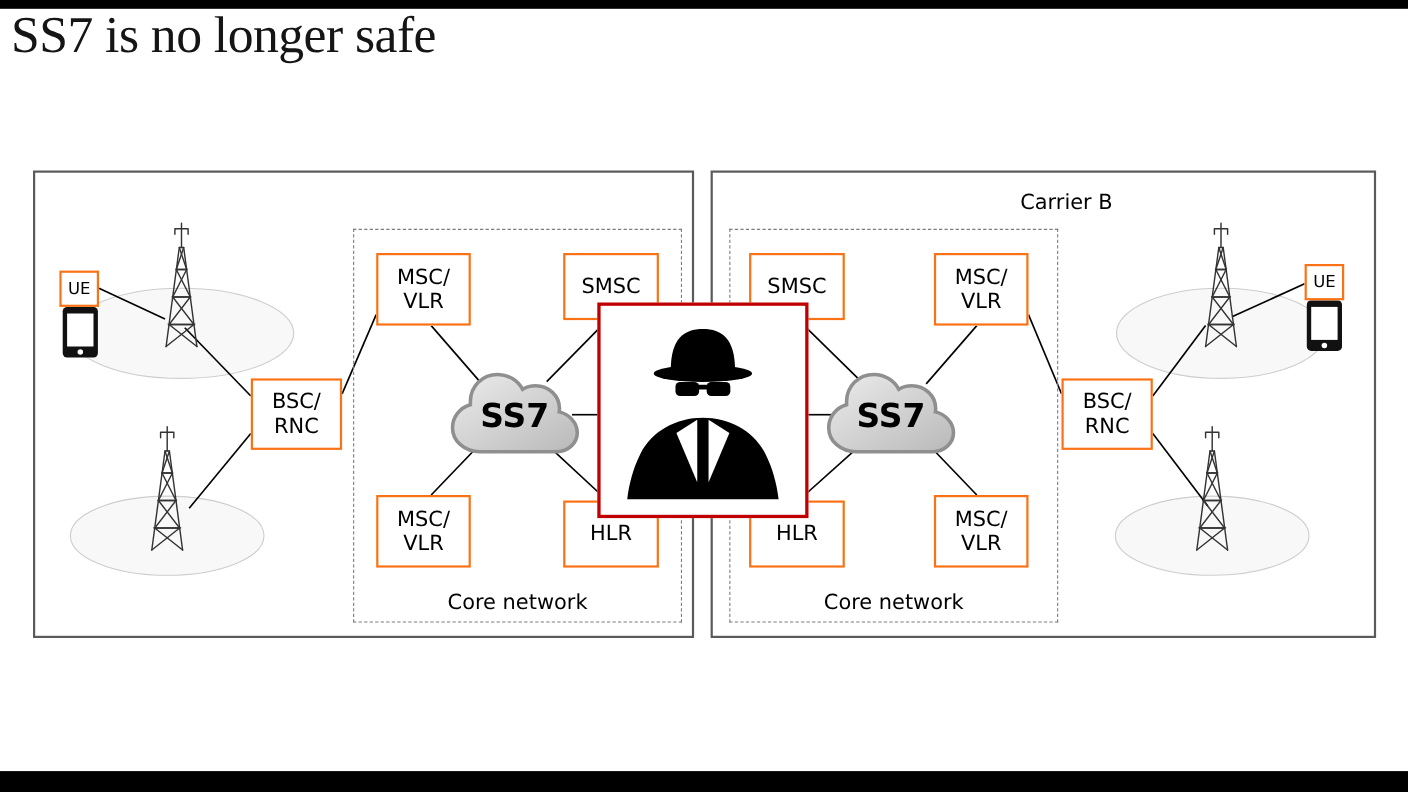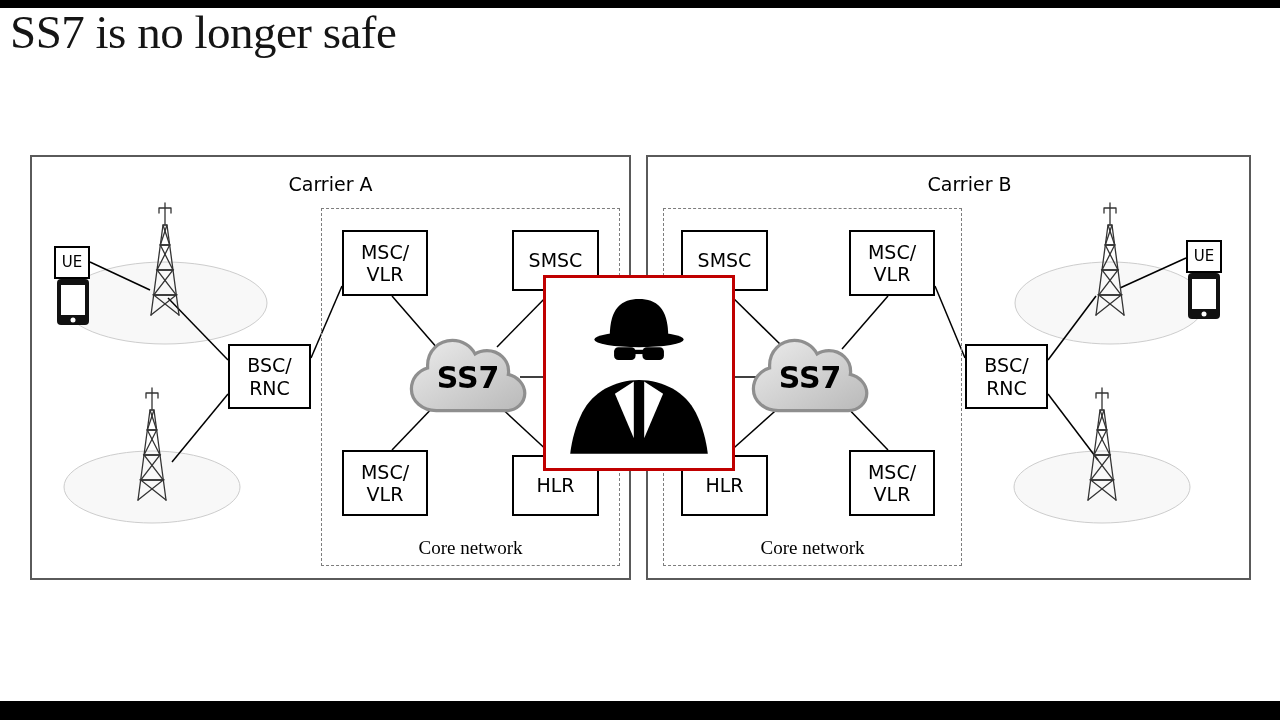--- a/index.html
+++ b/index.html
@@ -18,25 +18,25 @@
   .carrier-b-box{left:646px;top:155px;width:605px;height:425px;}
 
   .carrier-title{position:absolute;top:173px;font-size:19px;text-align:center;color:#000;}
   .carrier-title.a{left:30px;width:601px;}
   .carrier-title.b{left:646px;width:647px;}
 
   .core-box{position:absolute;box-sizing:border-box;border:1.5px dashed #7d7d7d;}
   .core-a-box{left:321px;top:208px;width:299px;height:358px;}
   .core-b-box{left:663px;top:208px;width:299px;height:358px;}
 
-  .core-label{position:absolute;top:537px;font-size:19px;text-align:center;color:#000;font-family:Liberation Serif, serif;}
+  .core-label{position:absolute;top:537px;font-size:19px;text-align:center;color:#000;}
   .core-label.a{left:321px;width:299px;}
   .core-label.b{left:663px;width:299px;}
 
-  .node{position:absolute;box-sizing:border-box;background:#fff;border:2px solid #000000;
+  .node{position:absolute;box-sizing:border-box;background:#fff;border:2px solid #f97316;
         display:flex;align-items:center;justify-content:center;text-align:center;
         font-size:19px;line-height:1.18;white-space:pre-line;color:#000;}
   .msc-a-top{left:342px;top:230px;width:86px;height:66px;}
   .smsc-a{left:512px;top:230px;width:87px;height:61px;}
   .msc-a-bot{left:342px;top:450px;width:86px;height:66px;}
   .hlr-a{left:512px;top:455px;width:87px;height:61px;}
   .bsc-a{left:228px;top:344px;width:83px;height:65px;}
   .ue-a{left:54px;top:246px;width:36px;height:33px;font-size:15px;}
   .smsc-b{left:681px;top:230px;width:87px;height:61px;}
   .msc-b-top{left:849px;top:230px;width:86px;height:66px;}
@@ -137,21 +137,20 @@
     <g transform="translate(1188,273)">
         <use href="#phone-shape"></use>
       </g>
   </svg>
 
   <div class="carrier-box carrier-a-box"></div>
   <div class="carrier-box carrier-b-box"></div>
   <div class="core-box core-a-box"></div>
   <div class="core-box core-b-box"></div>
 
-  <div class="carrier-title a">Carrier A</div>
   <div class="carrier-title b">Carrier B</div>
   <div class="core-label a">Core network</div>
   <div class="core-label b">Core network</div>
 
   <div class="node ue-a">UE</div>
   <div class="node bsc-a">BSC/
 RNC</div>
   <div class="node msc-a-top">MSC/
 VLR</div>
   <div class="node smsc-a">SMSC</div>

